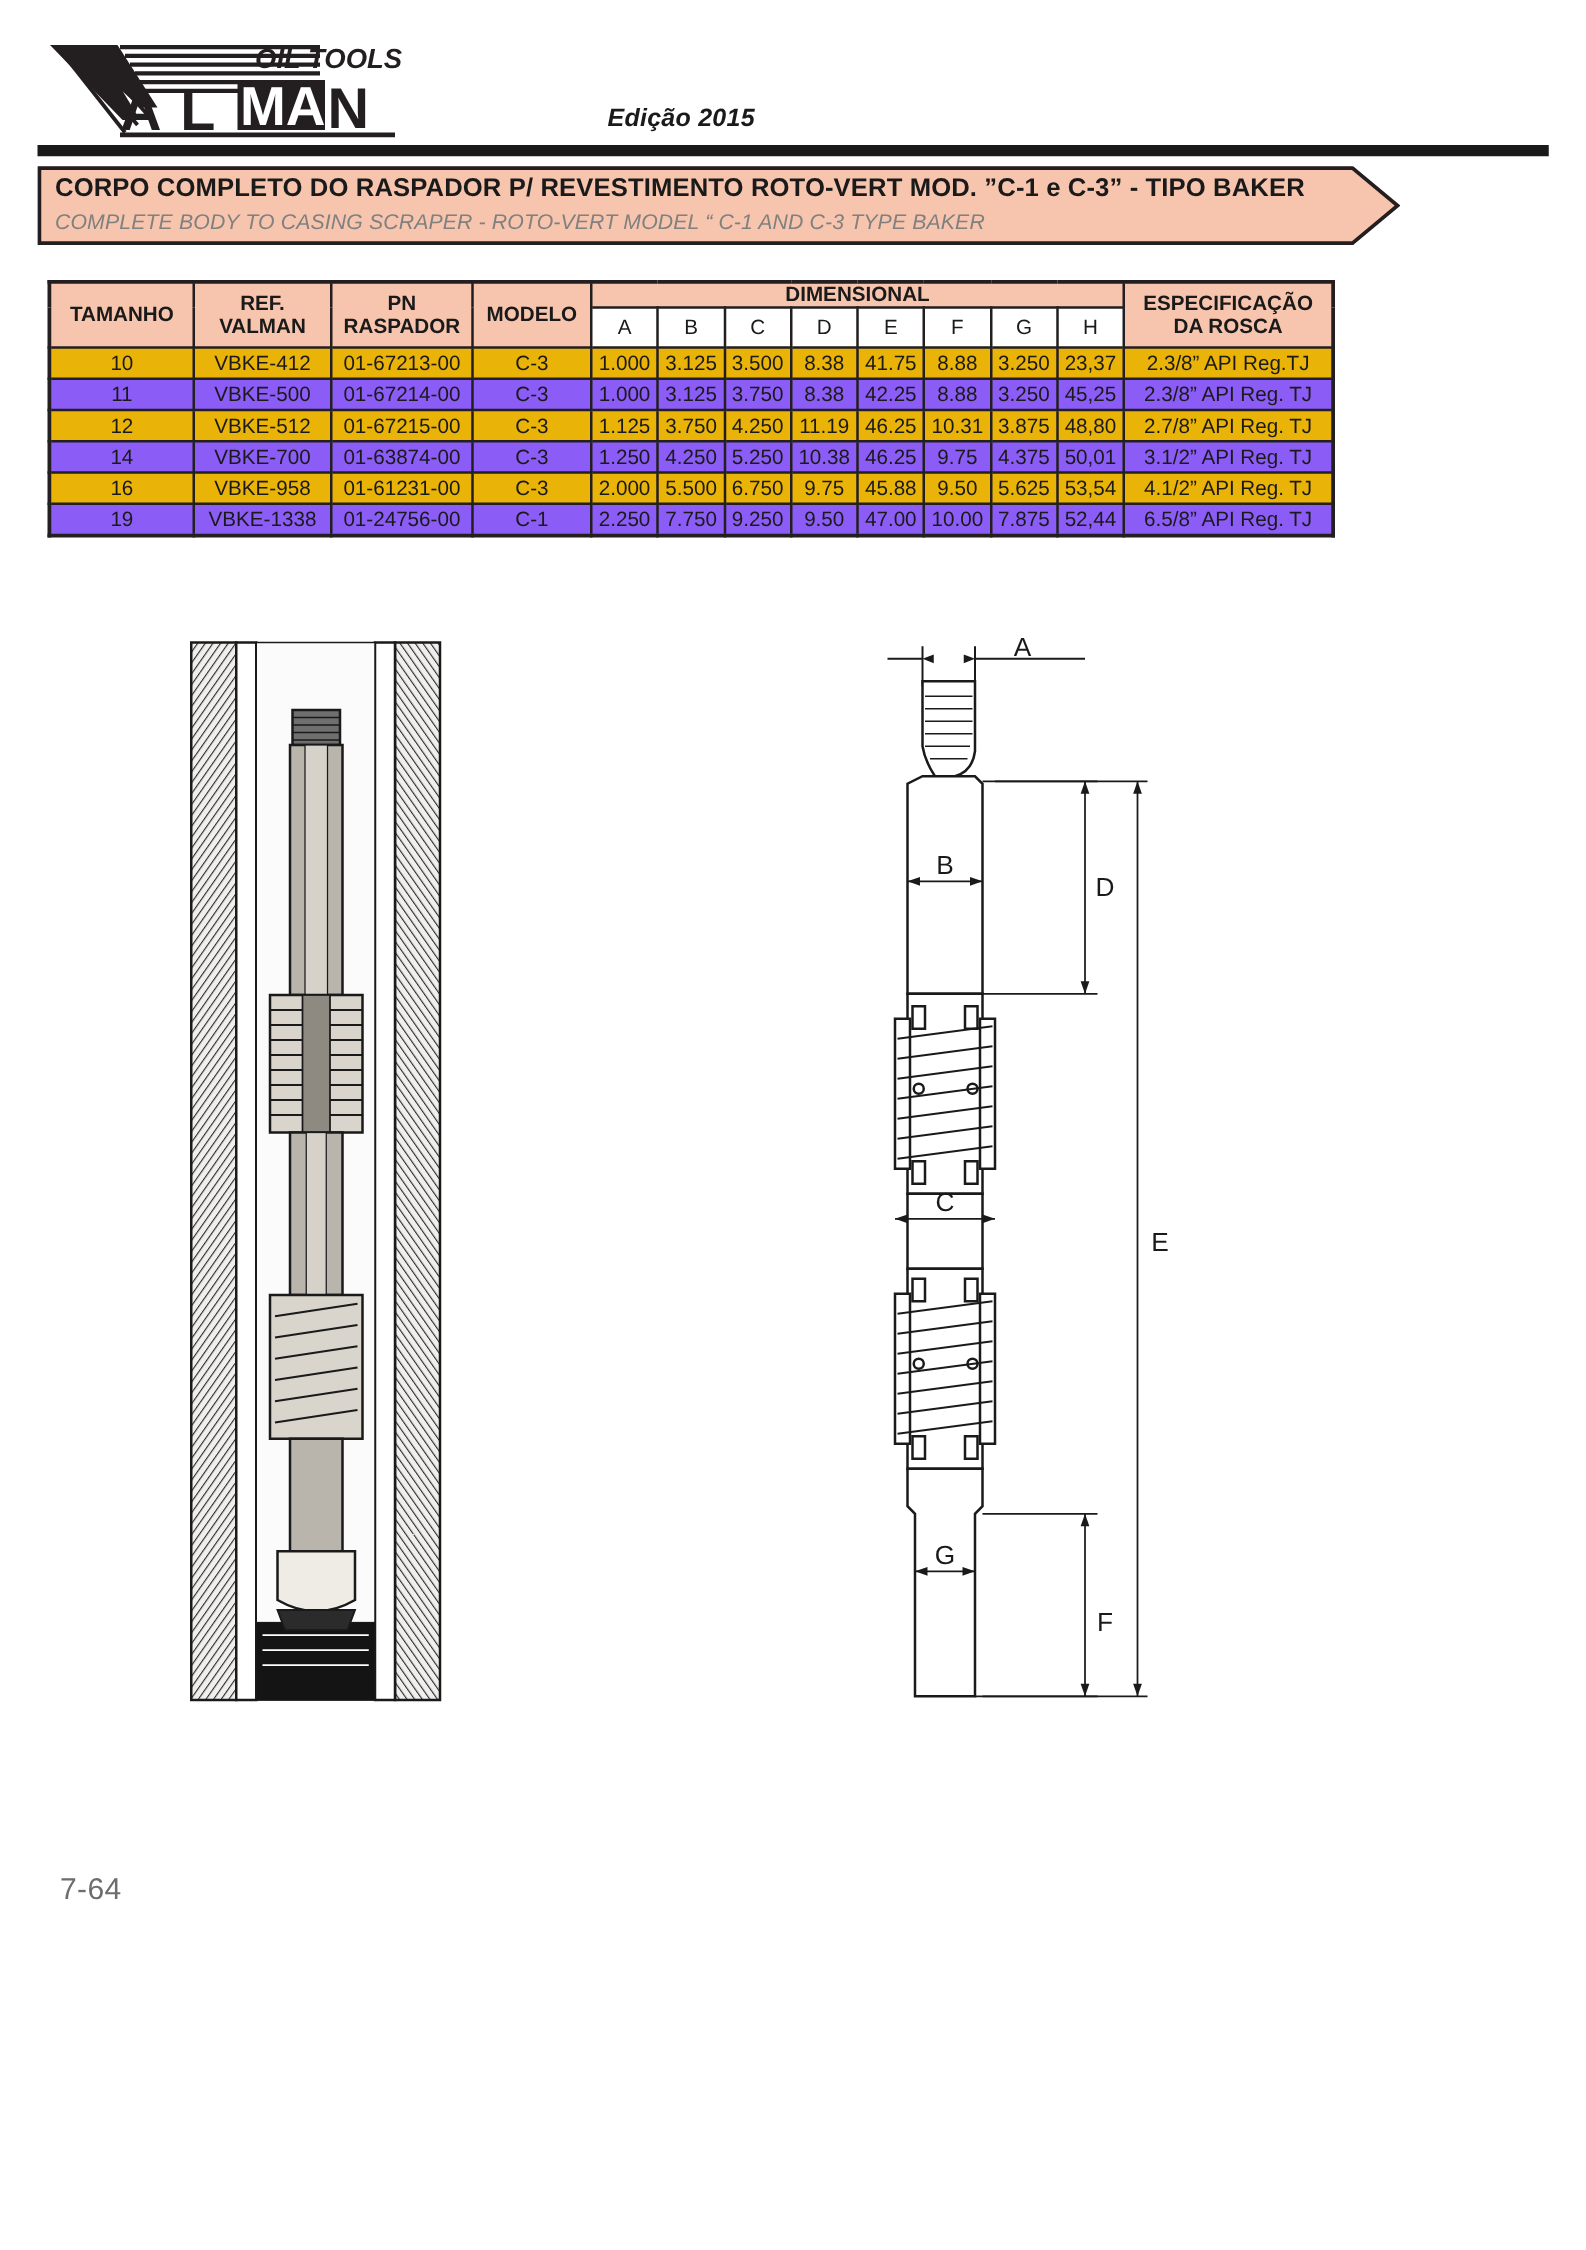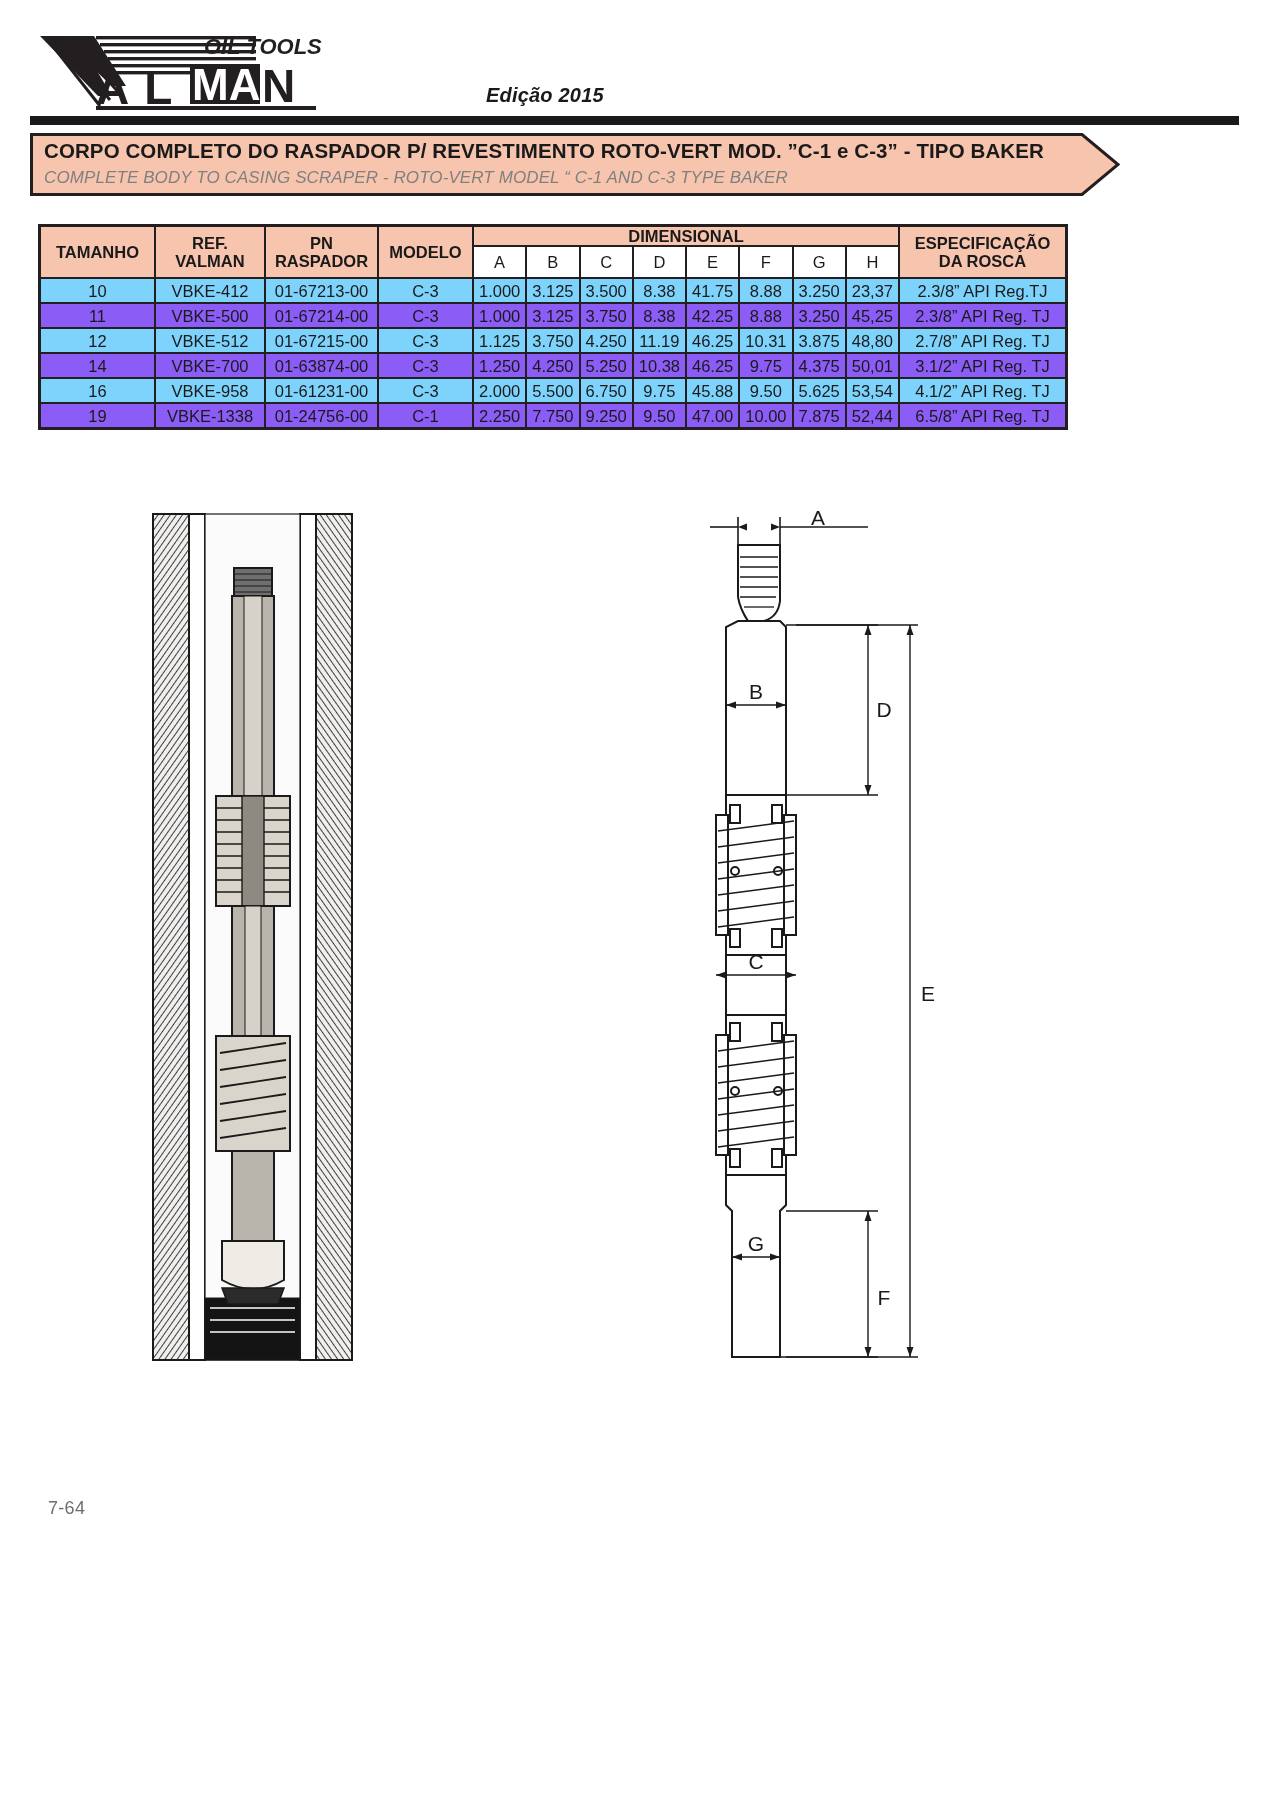--- a/index.html
+++ b/index.html
@@ -57,39 +57,39 @@
   }
   table.spec th, table.spec td{
     border:2px solid #231f20;
     text-align:center;vertical-align:middle;
     font-size:16.5px;color:#1a1a1a;padding:0;
     line-height:1.12;
   }
   th.hd{background:#f7c4ae;font-weight:bold;font-size:18px;}
   th.sub{background:#ffffff;font-weight:normal;font-size:19px;height:30px;}
   td{height:23px;font-weight:normal;}
-  tr.odd td{background:#7dd3fc;}
+  tr.odd td{background:#eab308;}
   tr.even td{background:#8b5cf6;}
   .cw-tam{width:113px;}
   .cw-ref{width:108px;}
   .cw-pn{width:111px;}
   .cw-mod{width:93px;}
   .cw-d{width:52px;}
   .cw-d2{width:50px;}
   .cw-x{width:165px;}
 
   
   .figures{position:absolute;left:0;top:500px;width:1269px;height:900px;}
   .fig-left{position:absolute;left:150px;top:8px;width:205px;height:860px;}
   .fig-right{position:absolute;left:700px;top:5px;width:270px;height:860px;}
 
   
   .pagenum{
     position:absolute;left:48px;top:1498px;
-    font-size:18px;color:#6d6d6d;letter-spacing:.3px;
+    font-size:24px;color:#6d6d6d;letter-spacing:.3px;
   }
 </style>
 </head>
 <body>
 
 <div class="page">
 
   <div class="header">
 
     <div class="logo">

